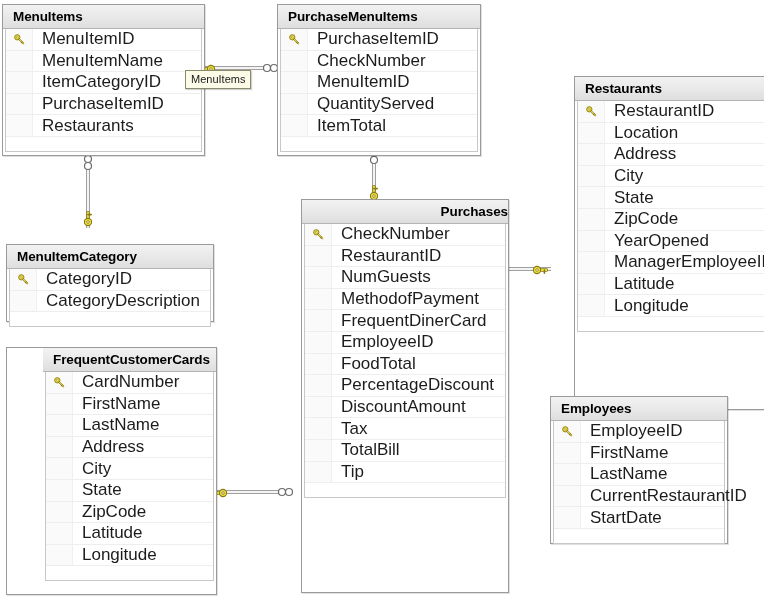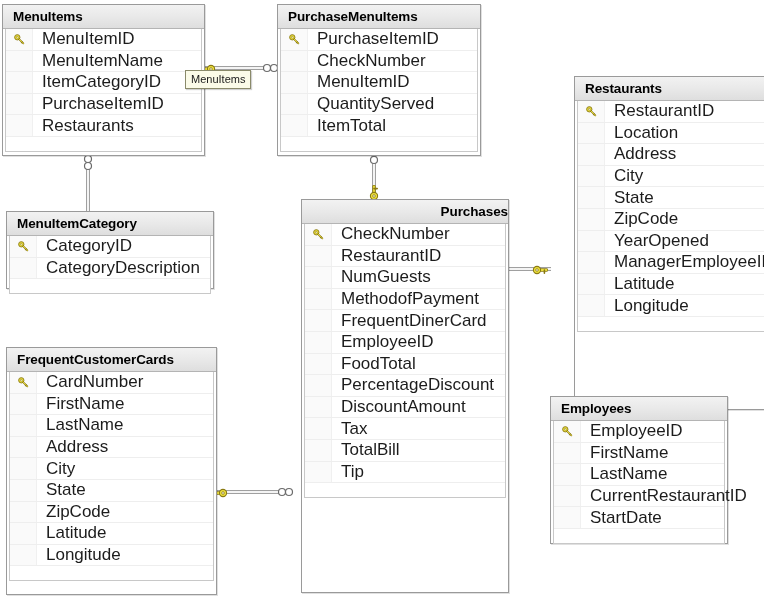--- a/index.html
+++ b/index.html
@@ -381,21 +381,21 @@
             <div class="col-key"></div>
             <div class="col-name">TotalBill</div>
           </div>
           <div class="col-row">
             <div class="col-key"></div>
             <div class="col-name">Tip</div>
           </div>
           <div class="table-filler"></div>
         </div>
       </div>
-      <div class="table-box" style="left: 6px; top: 211px; width: 208px; height: 78px;">
+      <div class="table-box" style="left: 6px; top: 244px; width: 208px; height: 78px;">
         <div class="table-header">MenuItemCategory</div>
         <div class="table-body">
           <div class="col-row">
             <div class="col-key">
               <svg class="key-ico" width="11" height="11" viewBox="0 0 12 12">
                 <circle cx="3.6" cy="3.6" r="2.9" fill="#ecdf3c" stroke="#8a7a12" stroke-width="1"></circle>
                 <circle cx="3.6" cy="3.6" r="1.0" fill="#ffffff" stroke="#8a7a12" stroke-width="0.6"></circle>
                 <path d="M5.5 5.5 L10.2 10.2" stroke="#8a7a12" stroke-width="1.9" stroke-linecap="round"></path>
                 <path d="M5.5 5.5 L10.2 10.2" stroke="#ecdf3c" stroke-width="1.0" stroke-linecap="round"></path>
                 <path d="M8.0 9.6 L9.1 8.5" stroke="#8a7a12" stroke-width="1.1" stroke-linecap="round"></path>
@@ -403,21 +403,21 @@
             </div>
             <div class="col-name">CategoryID</div>
           </div>
           <div class="col-row">
             <div class="col-key"></div>
             <div class="col-name">CategoryDescription</div>
           </div>
           <div class="table-filler"></div>
         </div>
       </div>
-      <div class="table-box" style="left: 6px; top: 347px; width: 211px; height: 248px;">
+      <div class="table-box" style="left: 6px; top: 347px; width: 211px; height: 248px; padding-left: 36px;">
         <div class="table-header">FrequentCustomerCards</div>
         <div class="table-body">
           <div class="col-row">
             <div class="col-key">
               <svg class="key-ico" width="11" height="11" viewBox="0 0 12 12">
                 <circle cx="3.6" cy="3.6" r="2.9" fill="#ecdf3c" stroke="#8a7a12" stroke-width="1"></circle>
                 <circle cx="3.6" cy="3.6" r="1.0" fill="#ffffff" stroke="#8a7a12" stroke-width="0.6"></circle>
                 <path d="M5.5 5.5 L10.2 10.2" stroke="#8a7a12" stroke-width="1.9" stroke-linecap="round"></path>
                 <path d="M5.5 5.5 L10.2 10.2" stroke="#ecdf3c" stroke-width="1.0" stroke-linecap="round"></path>
                 <path d="M8.0 9.6 L9.1 8.5" stroke="#8a7a12" stroke-width="1.1" stroke-linecap="round"></path>

